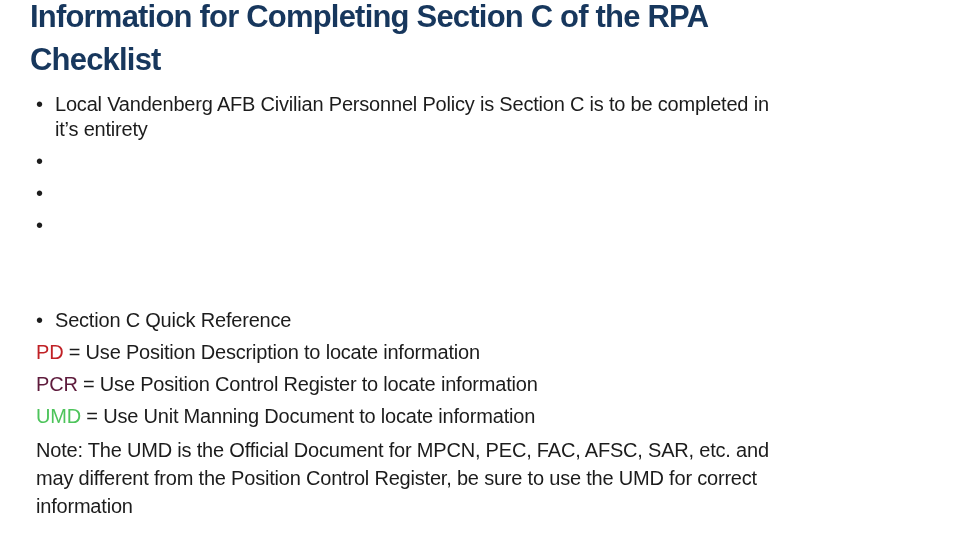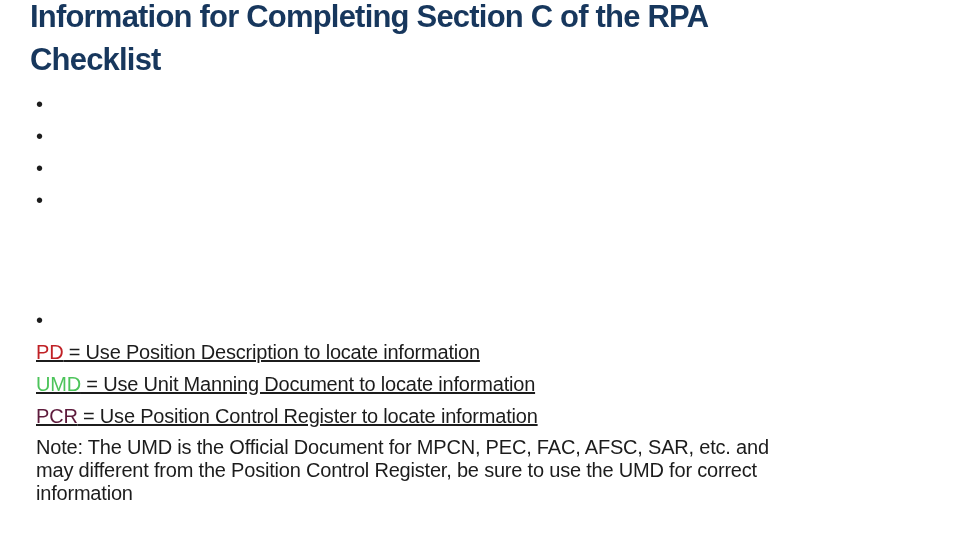--- a/index.html
+++ b/index.html
@@ -40,66 +40,69 @@
   .bullets li { display: flex; margin-bottom: 7px; }
   .marker { flex: none; width: 19px; }
   .btext { white-space: pre-line; }
   .section2 {
     position: absolute;
     left: 36px;
     top: 308px;
     width: 912px;
   }
   .qr { display: flex; margin-bottom: 7px; }
-  .refline { margin-bottom: 7px; text-decoration: underline; }
+  .refline { margin-bottom: 7px; }
   .note {
     margin-top: 2px;
-    line-height: 23px;
+    line-height: 28px;
     white-space: pre-line;
   }
 </style>
 </head>
 <body>
 
 <div class="slide" style="color: rgb(28, 28, 28);">
 
   <h1 class="title" style="color: rgb(23, 55, 93);">Information for Completing Section C of the RPA
 Checklist</h1>
 
   <ul class="bullets">
     <li>
       <span class="marker">•</span>
+      <span class="btext">Local Vandenberg AFB Civilian Personnel Policy is Section C is to be completed in
+it’s entirety</span>
     </li>
     <li>
       <span class="marker">•</span>
     </li>
     <li>
       <span class="marker">•</span>
     </li>
     <li>
       <span class="marker">•</span>
     </li>
   </ul>
 
   <div class="section2">
 
     <div class="qr">
       <span class="marker">•</span>
+      <span class="btext">Section C Quick Reference</span>
     </div>
 
     <div class="refline">
       <span class="term" style="color: rgb(192, 33, 38);">PD</span><span> = Use Position Description to locate information</span>
     </div>
 
     <div class="refline">
-      <span class="term" style="color: rgb(77, 196, 91);">UMD</span><span> = Use Unit Manning Document to locate information</span>
+      <span class="term" style="color: rgb(94, 27, 60);">PCR</span><span> = Use Position Control Register to locate information</span>
     </div>
 
     <div class="refline">
-      <span class="term" style="color: rgb(94, 27, 60);">PCR</span><span> = Use Position Control Register to locate information</span>
+      <span class="term" style="color: rgb(77, 196, 91);">UMD</span><span> = Use Unit Manning Document to locate information</span>
     </div>
 
     <div class="note">Note: The UMD is the Official Document for MPCN, PEC, FAC, AFSC, SAR, etc. and
 may different from the Position Control Register, be sure to use the UMD for correct
 information</div>
 
   </div>
 
 </div>
 

